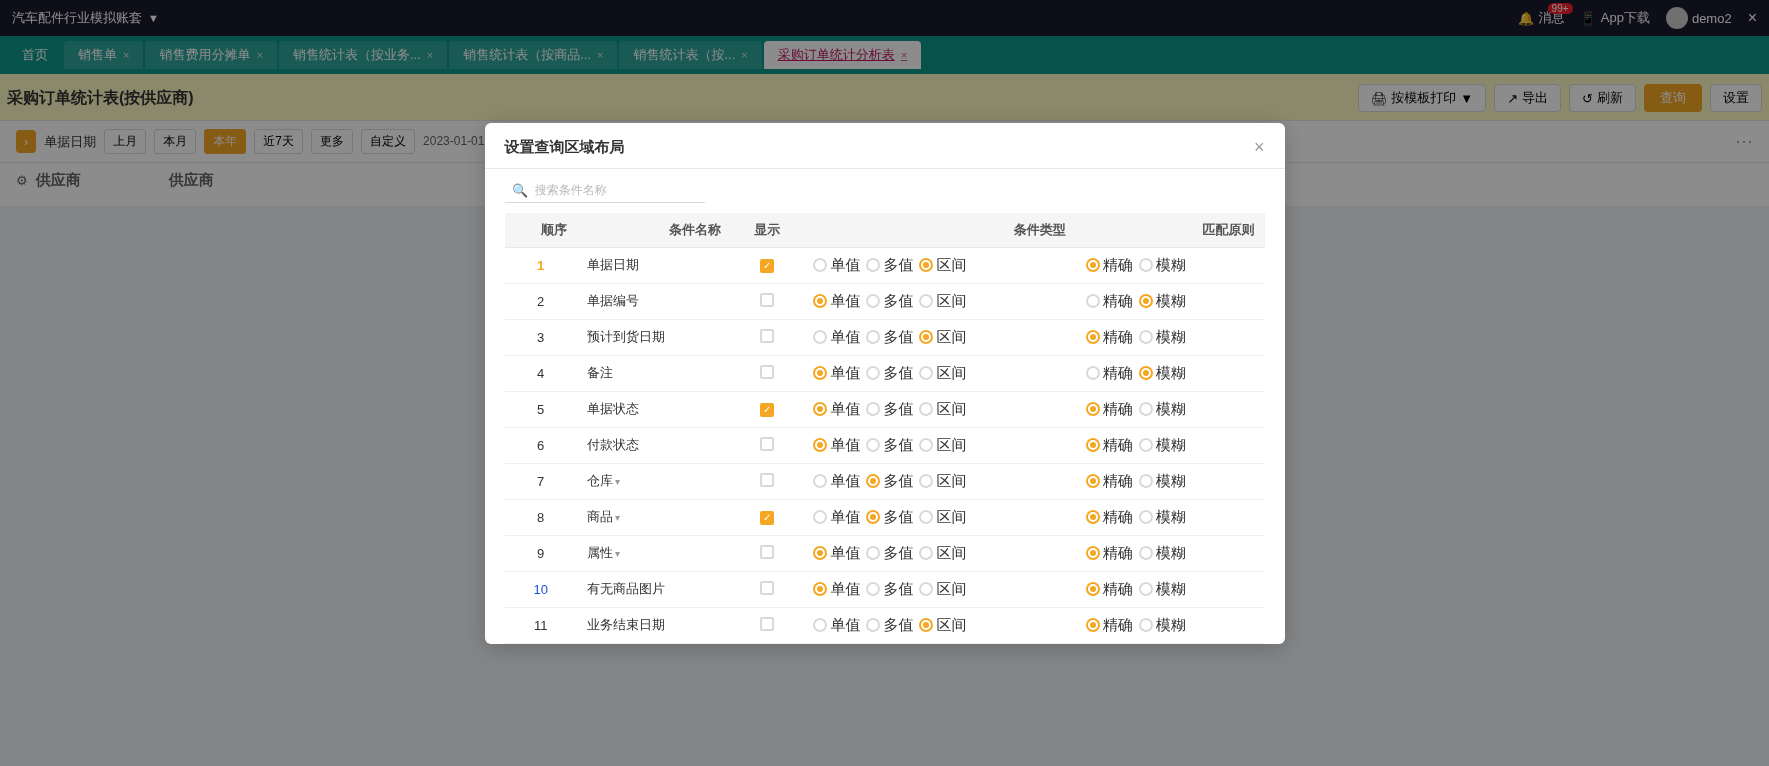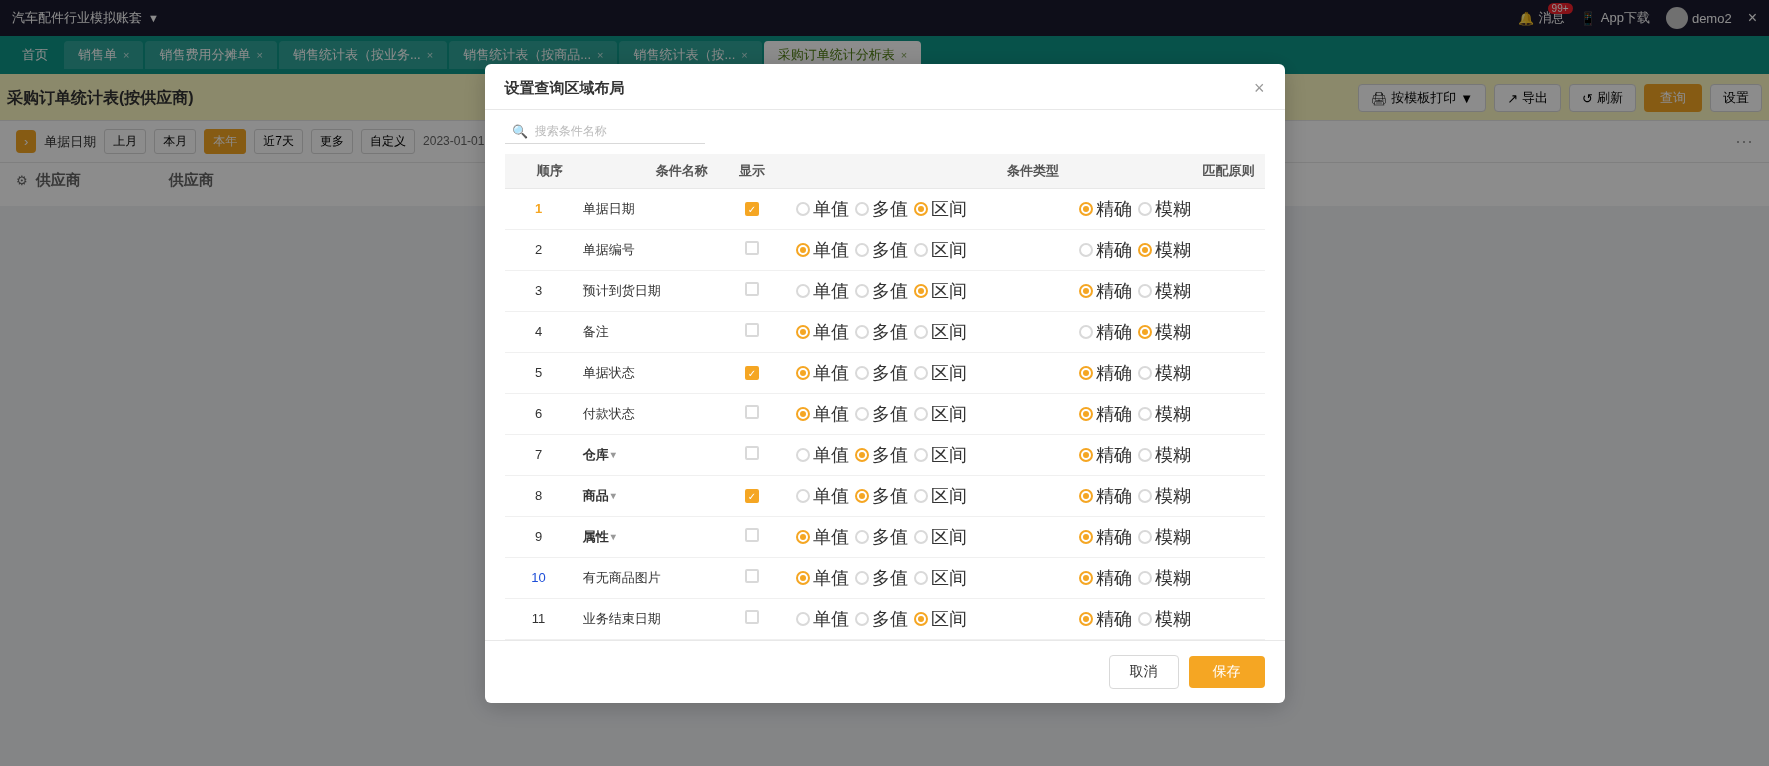--- a/index.html
+++ b/index.html
@@ -35,21 +35,21 @@
       color: #fff;
       padding: 5px 14px;
       border-radius: 4px 4px 0 0;
       cursor: pointer;
       font-size: 13px;
       display: flex;
       align-items: center;
       gap: 6px;
       white-space: nowrap;
     }
-    .tab-item.active { background: #fff; color: #4d7c0f; }
+    .tab-item.active { background: #fff; color: #be185d; text-decoration: underline; }
     .tab-close { font-size: 11px; color: inherit; opacity: 0.7; }
     .tab-home { background: transparent; }
 
     
     .page-header {
       background: #fef9c3;
       padding: 10px 7px 0;
       border-bottom: 1px solid #e8e8e8;
     }
     .page-title { font-size: 16px; font-weight: bold; color: #333; margin-bottom: 8px; }
@@ -190,21 +190,21 @@
     }
     .radio-circle.checked {
       border-color: #f5a623;
     }
     .radio-circle.checked::after {
       content: '';
       width: 6px; height: 6px;
       background: #f5a623;
       border-radius: 50%;
     }
-    .radio-label { font-size: 18px; color: #333; }
+    .radio-label { font-size: 15px; color: #333; }
     .cb {
       width: 14px; height: 14px; border: 2px solid #d9d9d9;
       border-radius: 2px; display: inline-flex; align-items: center; justify-content: center;
       background: #fff; cursor: pointer;
     }
     .cb.checked { background: #f5a623; border-color: #f5a623; }
     .cb.checked::after { content: '✓'; color: #fff; font-size: 10px; }
 
     
     .dialog-footer {
@@ -231,21 +231,21 @@
       color: #fff;
       border-radius: 4px;
       cursor: pointer;
       font-size: 14px;
     }
 
     
     .dialog-table-wrap::-webkit-scrollbar { width: 6px; }
     .dialog-table-wrap::-webkit-scrollbar-thumb { background: #ddd; border-radius: 3px; }
 
-    .name-with-arrow { display: flex; align-items: center; gap: 2px; font-weight: bold; }
+    .name-with-arrow { display: flex; align-items: center; gap: 2px; }
     .arrow-down { font-size: 10px; color: #999; }
   </style>
 </head>
 <body>
 
 <div class="top-bar">
   <div class="top-bar-left">
     <span>汽车配件行业模拟账套</span>
     <span style="font-size:11px;">▼</span>
   </div>
@@ -750,18 +750,14 @@
                     <span class="radio-circle"></span>
                     <span class="radio-label">模糊</span>
                   </label>
                 </div>
               </td>
             </tr>
           </tbody>
       </table>
     </div>
 
-    <div class="dialog-footer">
-      <button class="btn-cancel">取消</button>
-      <button class="btn-save">保存</button>
-    </div>
   </div>
 </div>
 
 </body></html>

